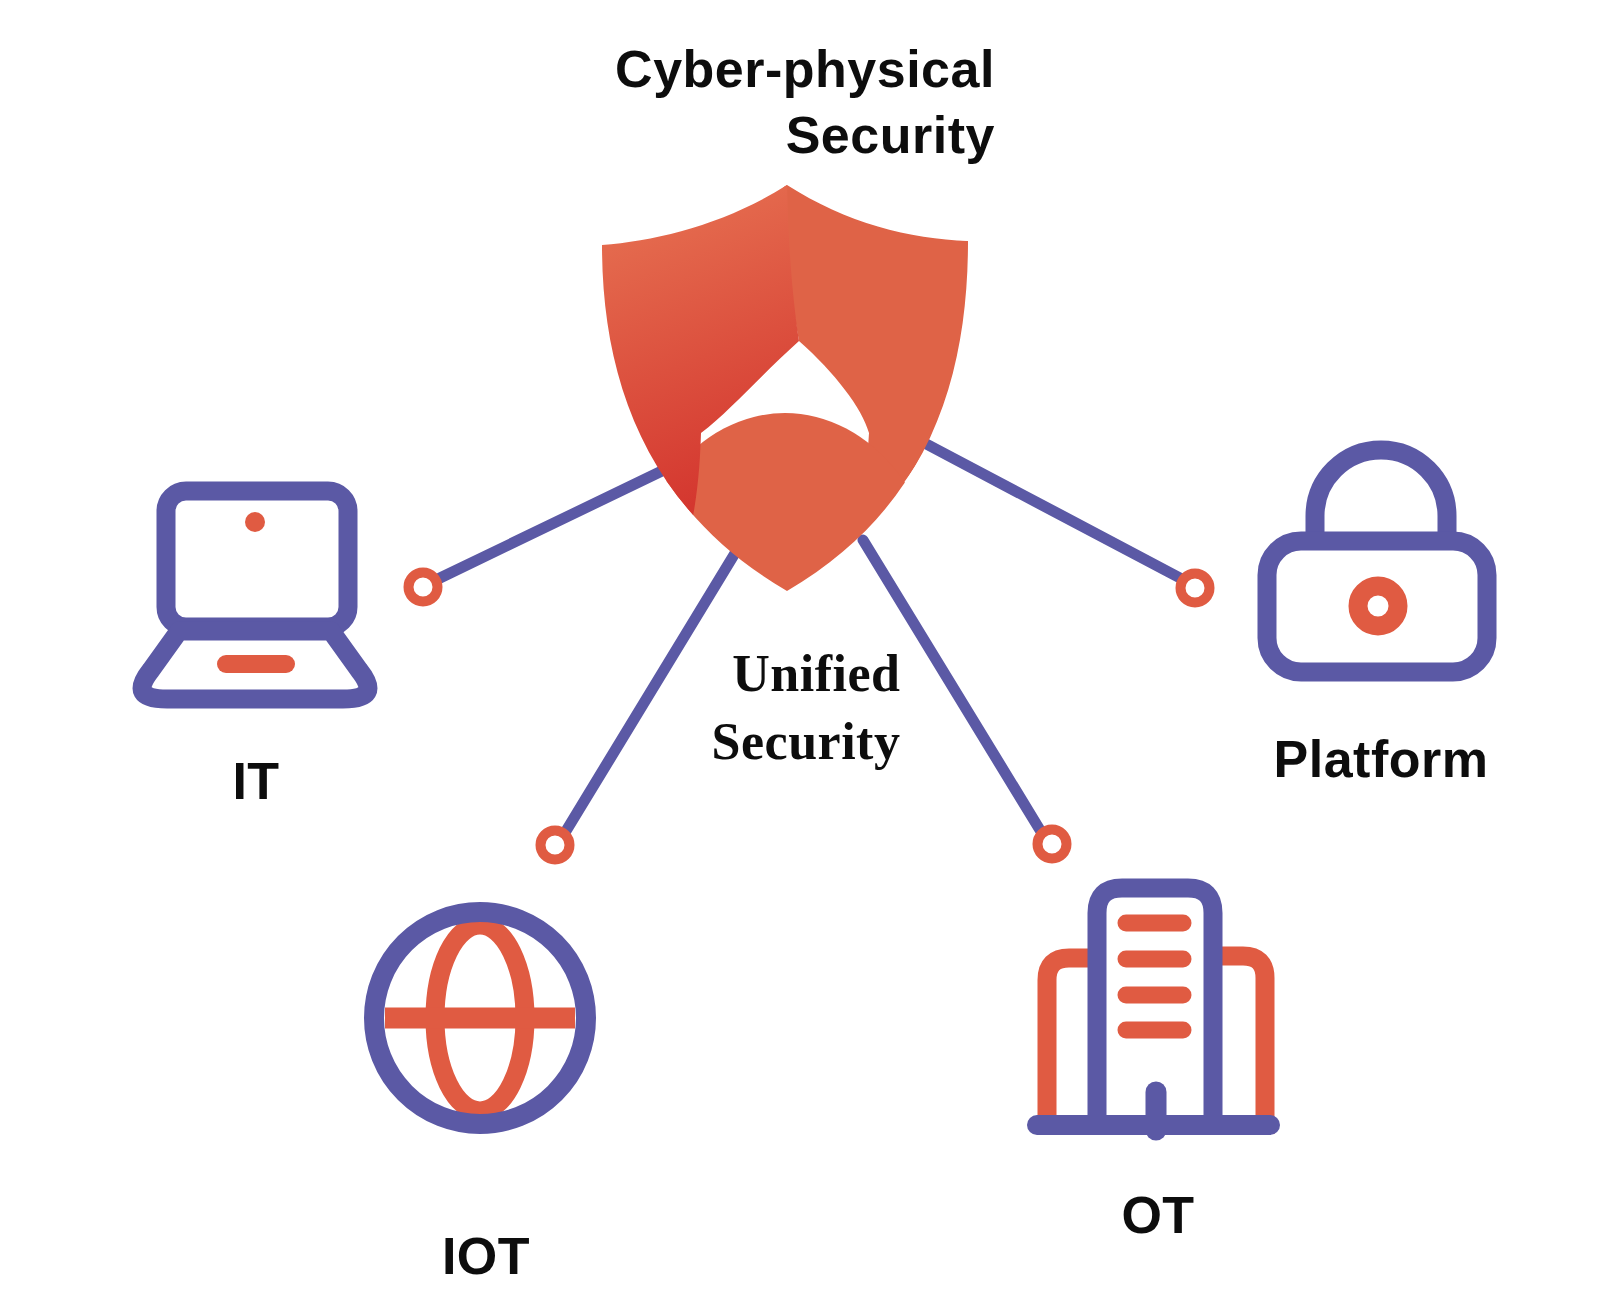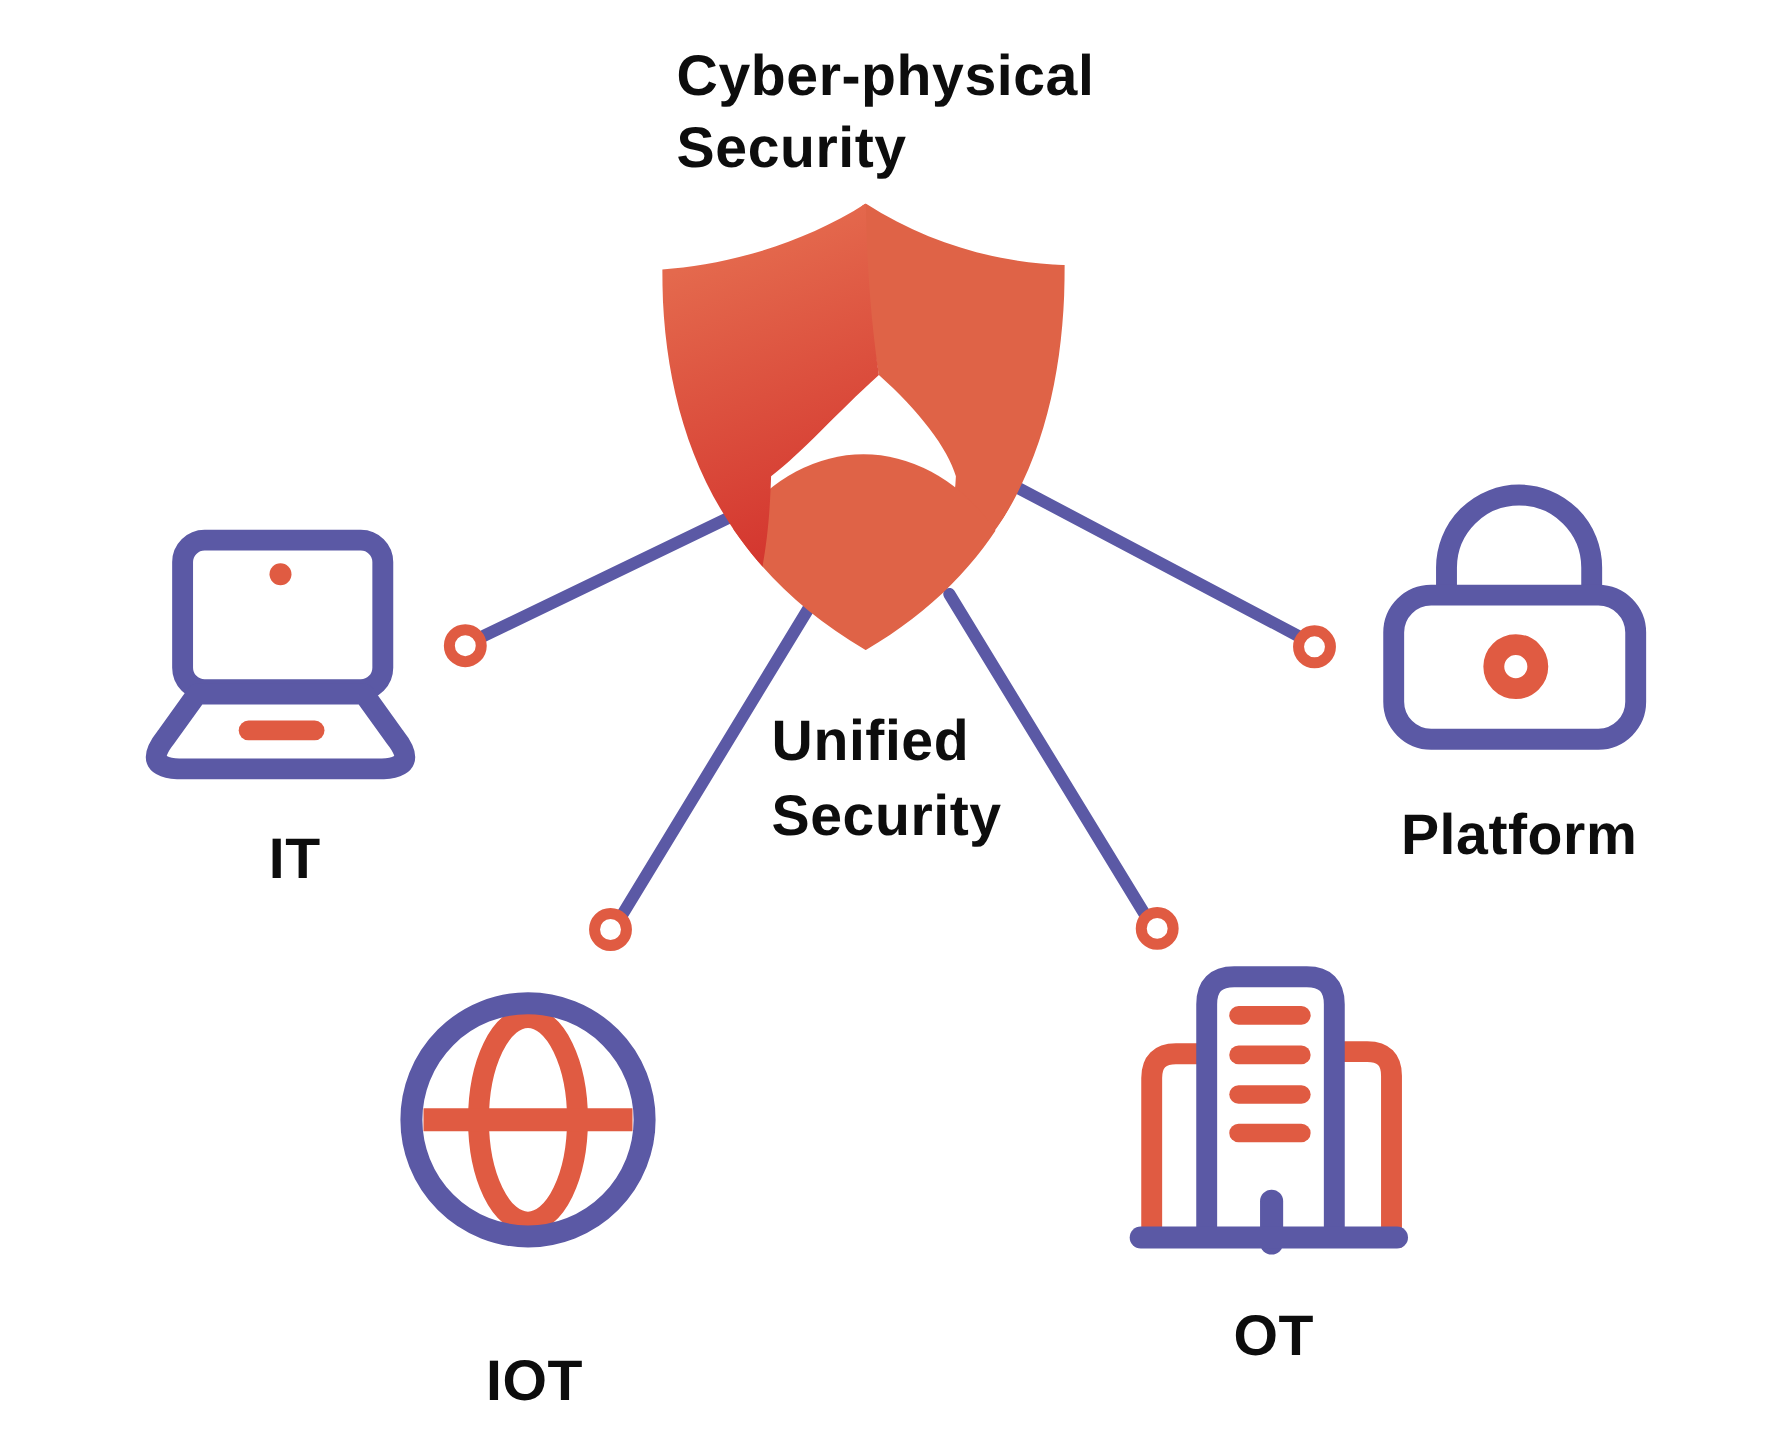--- a/index.html
+++ b/index.html
@@ -14,26 +14,26 @@
   *{margin:0;padding:0;box-sizing:border-box;}
   html,body{width:1612px;height:1316px;background:var(--color-background);overflow:hidden;}
   body{position:relative;font-family:"Liberation Sans",sans-serif;color:var(--color-text);}
   .abs{position:absolute;}
   .label{
     position:absolute;
     font-size:52px;
     font-weight:600;
     letter-spacing:0.5px;
     color:var(--color-text);
-    text-align:left;
+    text-align:right;
     transform:translateX(-50%);
     white-space:nowrap;
     line-height:66px;
   }
-  .label.center-block{line-height:68px;}
+  .label.center-block{line-height:68px;font-family:Liberation Serif, serif;}
   svg{display:block;}
   .stroke-purple{stroke:var(--color-purple);}
   .stroke-orange{stroke:var(--color-orange);}
   .fill-orange{fill:var(--color-orange);}
   .fill-white{fill:#ffffff;}
   .no-fill{fill:none;}
 </style>
 </head>
 <body>
 
@@ -101,19 +101,19 @@
 <div class="label" style="left:805px;top:36px;z-index:4">
   <div>Cyber-physical</div>
   <div>Security</div>
 </div>
 
 <div class="label center-block" style="left:806px;top:640px;z-index:4">
   <div>Unified</div>
   <div>Security</div>
 </div>
 
-<div class="label" style="left:268px;top:748px;z-index:4">IT</div>
+<div class="label" style="left:256px;top:748px;z-index:4">IT</div>
 
 <div class="label" style="left:1381px;top:726px;z-index:4">Platform</div>
 
 <div class="label" style="left:486px;top:1223px;z-index:4">IOT</div>
 
 <div class="label" style="left:1158px;top:1182px;z-index:4">OT</div>
 
 </body></html>

